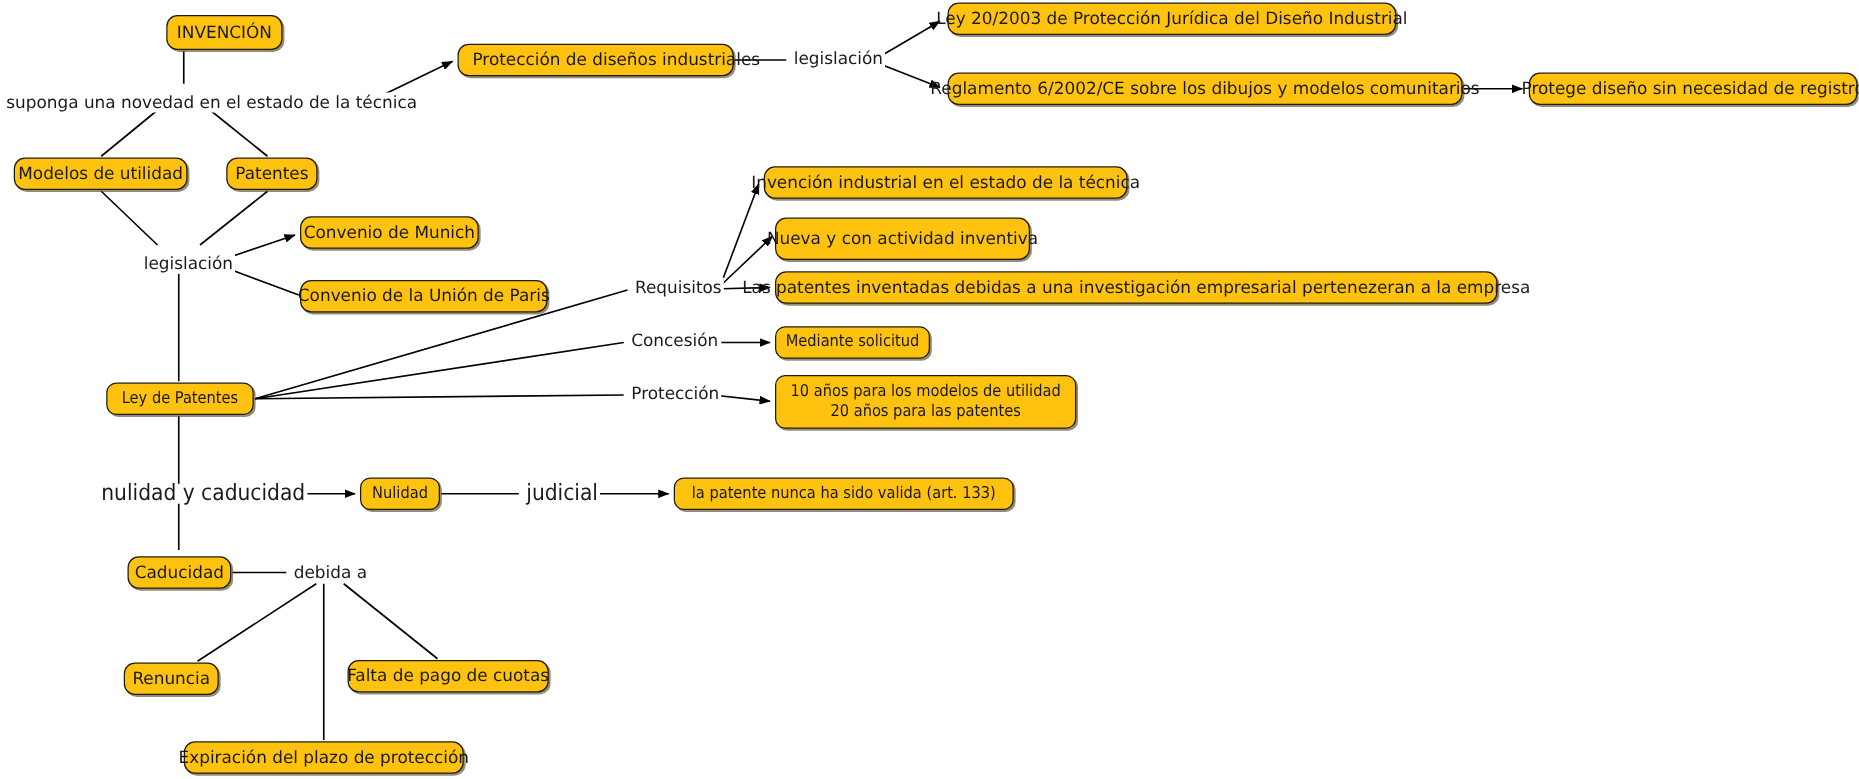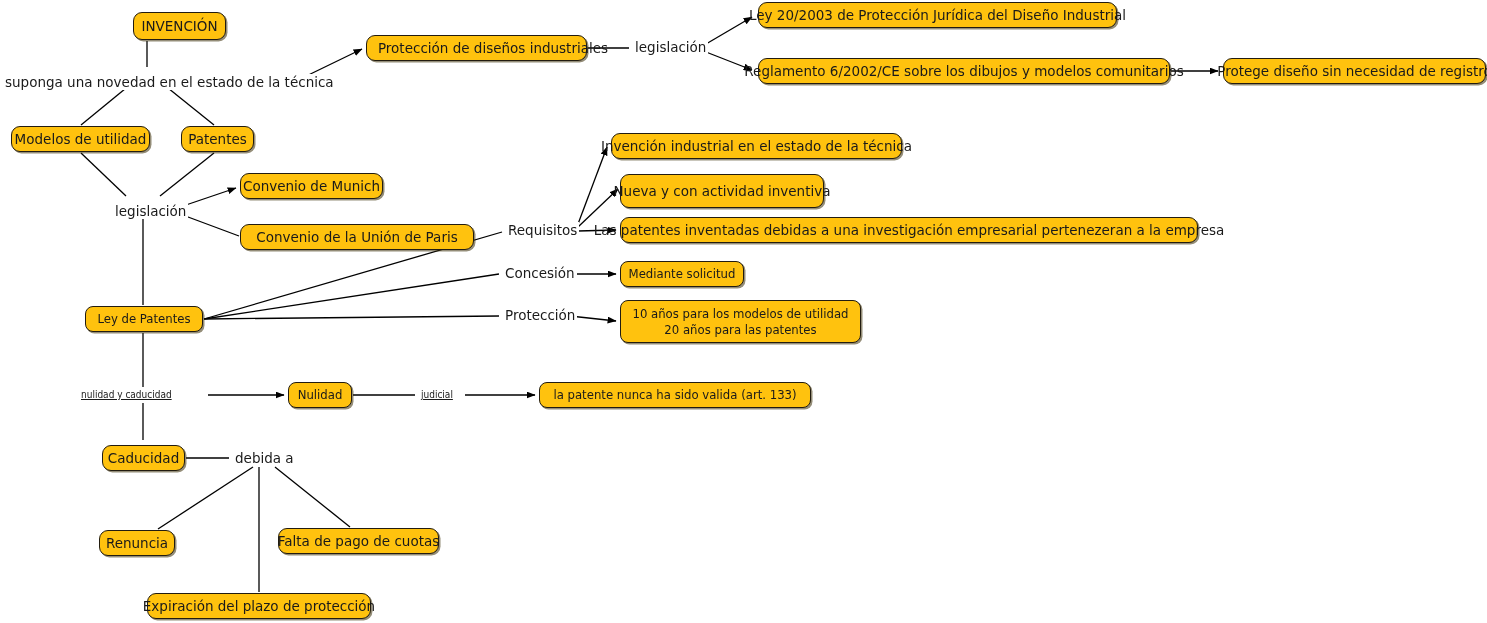--- a/index.html
+++ b/index.html
@@ -53,22 +53,21 @@
     color: #1a1a1a;
     font-size: 13.5px;
     line-height: 16px;
     white-space: pre;
     background: #ffffff;
     padding: 0 2px;
     z-index: 3;
   }
   .linklabel.cond {
     font-family: "DejaVu Sans Condensed", "Liberation Sans Narrow", "Liberation Sans", sans-serif;
-    font-size: 10px;
-    text-decoration: underline;
+    font-size: 18px;
   }
 </style>
 </head>
 <body>
 
 <div id="canvas">
 
   <svg id="edges" viewBox="0 0 1487 623" xmlns="http://www.w3.org/2000/svg">
     <defs>
       <marker id="arrowhead" markerWidth="9" markerHeight="7" refX="8.4" refY="3.5" orient="auto" markerUnits="userSpaceOnUse">
@@ -110,21 +109,21 @@
 
   <div id="nodes-layer">
       <div class="node" style="left: 101px; top: 12px; width: 93px; height: 28px; margin-left: 32px;">INVENCIÓN</div>
       <div class="node" style="left: 366px; top: 35px; width: 221px; height: 26px; padding-left: 42px;">Protección de diseños industriales</div>
       <div class="node" style="left: 758px; top: 2px; width: 359px; height: 26px;">Ley 20/2003 de Protección Jurídica del Diseño Industrial</div>
       <div class="node" style="left: 758px; top: 58px; width: 412px; height: 26px;">Reglamento 6/2002/CE sobre los dibujos y modelos comunitarios</div>
       <div class="node" style="left: 1223px; top: 58px; width: 263px; height: 26px;">Protege diseño sin necesidad de registro</div>
       <div class="node" style="left: 11px; top: 126px; width: 139px; height: 26px;">Modelos de utilidad</div>
       <div class="node" style="left: 181px; top: 126px; width: 73px; height: 26px;">Patentes</div>
       <div class="node" style="left: 240px; top: 173px; width: 143px; height: 26px;">Convenio de Munich</div>
-      <div class="node" style="left: 240px; top: 224px; width: 234px; height: 26px; text-align: right;">Convenio de la Unión de Paris</div>
+      <div class="node" style="left: 240px; top: 224px; width: 198px; height: 26px; text-align: right;">Convenio de la Unión de Paris</div>
       <div class="node" style="left: 611px; top: 133px; width: 291px; height: 26px;">Invención industrial en el estado de la técnica</div>
       <div class="node" style="left: 620px; top: 174px; width: 204px; height: 34px;">Nueva y con actividad inventiva</div>
       <div class="node" style="left: 620px; top: 217px; width: 578px; height: 26px;">Las patentes inventadas debidas a una investigación empresarial pertenezeran a la empresa</div>
       <div class="node cond" style="left: 620px; top: 261px; width: 124px; height: 26px;">Mediante solicitud</div>
       <div class="node cond" style="left: 620px; top: 300px; width: 241px; height: 43px;">10 años para los modelos de utilidad
 20 años para las patentes</div>
       <div class="node cond" style="left: 85px; top: 306px; width: 118px; height: 26px;">Ley de Patentes</div>
       <div class="node cond" style="left: 288px; top: 382px; width: 64px; height: 26px;">Nulidad</div>
       <div class="node cond" style="left: 539px; top: 382px; width: 272px; height: 26px;">la patente nunca ha sido valida (art. 133)</div>
       <div class="node" style="left: 102px; top: 445px; width: 83px; height: 26px;">Caducidad</div>

